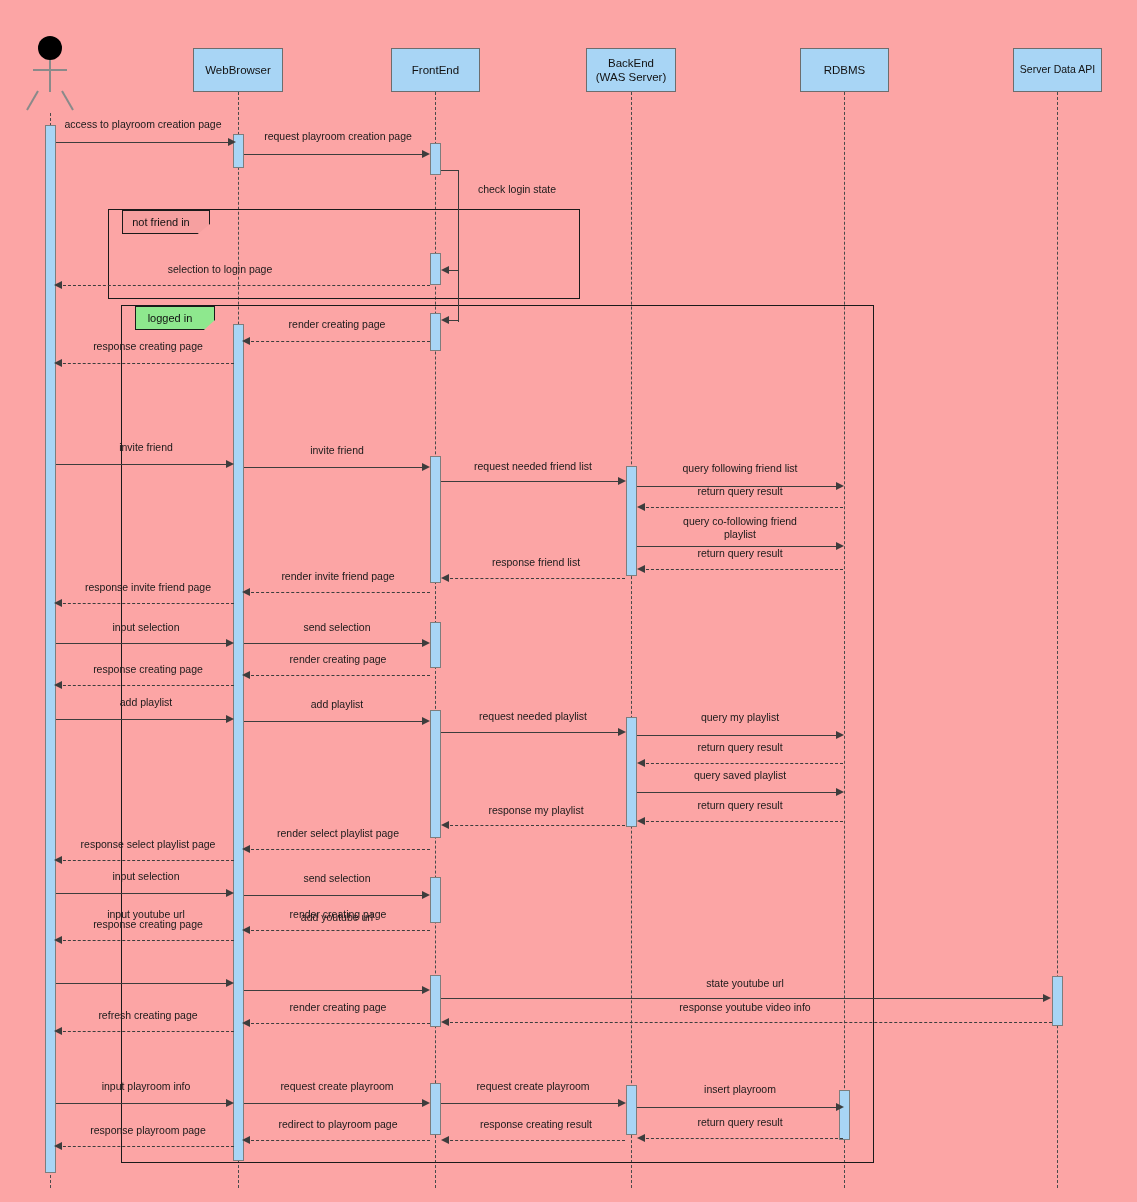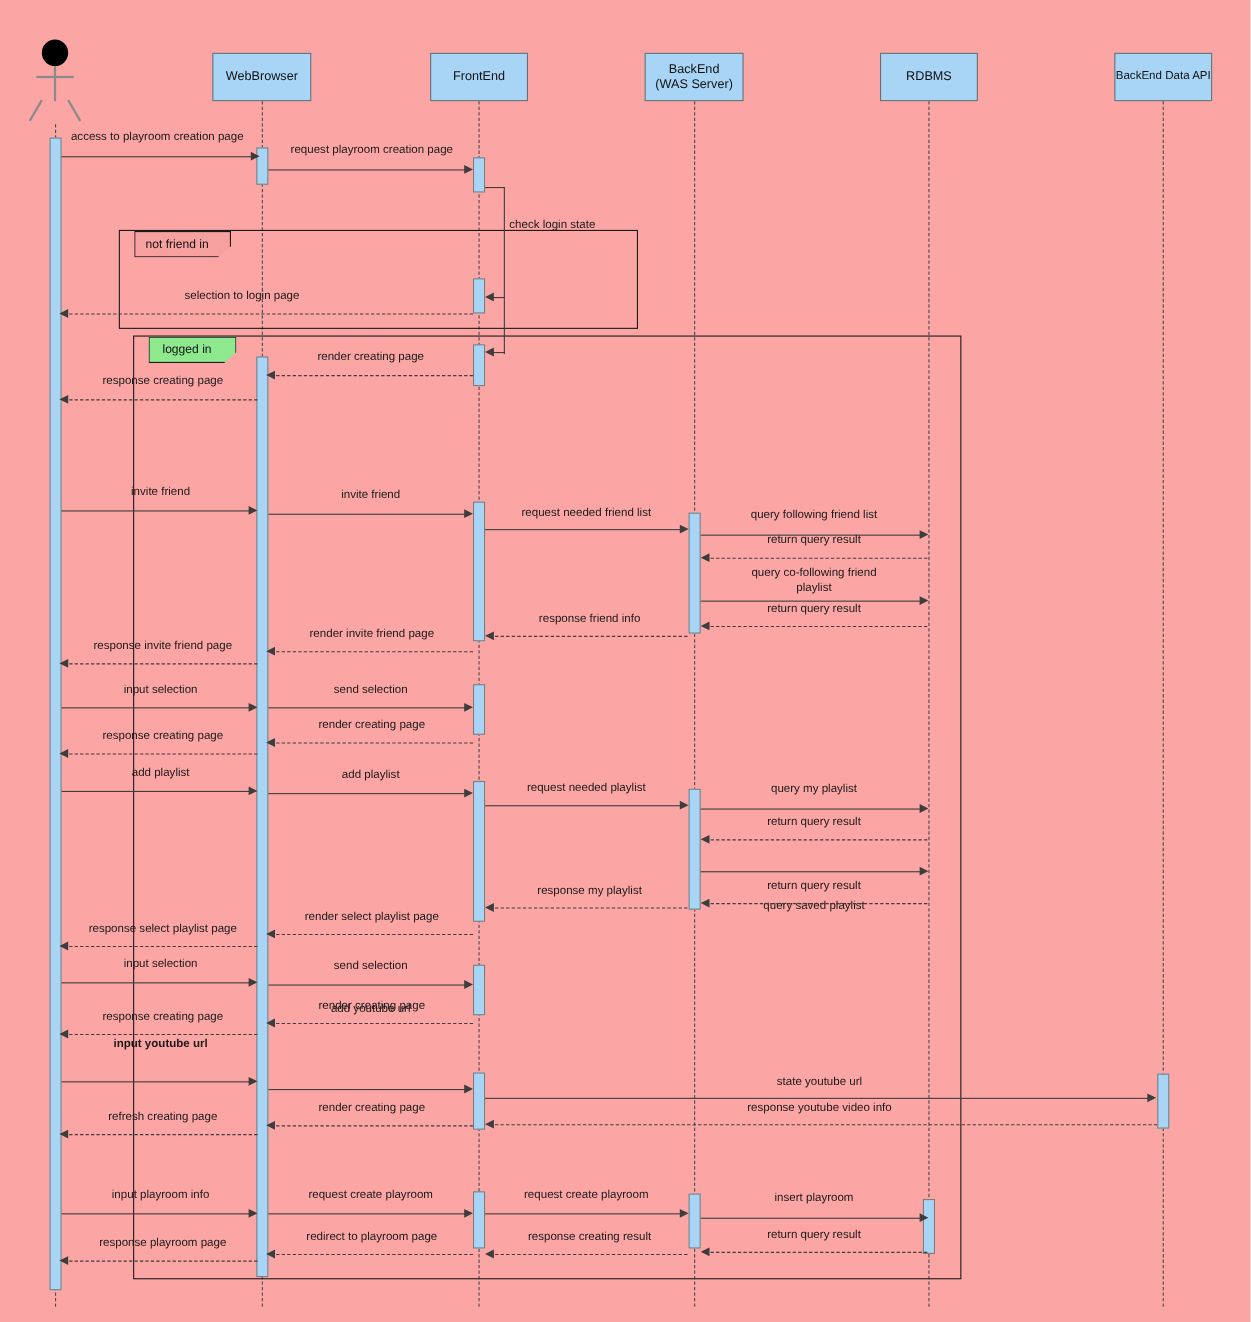--- a/index.html
+++ b/index.html
@@ -63,21 +63,21 @@
 
   <div class="participant" style="left:193px;top:48px;width:90px;height:44px;">WebBrowser</div>
 
   <div class="participant" style="left:391px;top:48px;width:89px;height:44px;">FrontEnd</div>
 
   <div class="participant" style="left:586px;top:48px;width:90px;height:44px;white-space:pre-line;">BackEnd
 (WAS Server)</div>
 
   <div class="participant" style="left:800px;top:48px;width:89px;height:44px;">RDBMS</div>
 
-  <div class="participant" style="left:1013px;top:48px;width:89px;height:44px;font-size:10.5px;">BackEnd Data API</div>
+  <div class="participant" style="left:1013px;top:48px;width:89px;height:44px;font-size:10.5px;">Server Data API</div>
 
   <div class="lifeline" style="left:50px;top:113px;height:1075px;"></div>
   <div class="lifeline" style="left:238px;top:92px;height:1096px;"></div>
   <div class="lifeline" style="left:435px;top:92px;height:1096px;"></div>
   <div class="lifeline" style="left:631px;top:92px;height:1096px;"></div>
   <div class="lifeline" style="left:844px;top:92px;height:1096px;"></div>
   <div class="lifeline" style="left:1057px;top:92px;height:1096px;"></div>
 
   <div class="frame" style="left:108px;top:209px;width:472px;height:90px;"></div>
   <div class="frame-label flabel-red" style="left:122px;top:210px;width:88px;height:24px;">not friend in</div>
@@ -113,21 +113,21 @@
   <div class="arrowR" style="left:228px;top:138px;"></div>
 
   <div class="lbl" style="left:248px;top:130px;width:180px;">request playroom creation page</div>
   <div class="msg solid" style="left:244px;top:154px;width:182px;"></div>
   <div class="arrowR" style="left:422px;top:150px;"></div>
 
   <div class="selfseg" style="left:441px;top:170px;width:18px;height:1.4px;"></div>
   <div class="selfseg" style="left:457.6px;top:170px;width:1.4px;height:102px;"></div>
   <div class="selfseg" style="left:447px;top:270px;width:12px;height:1.4px;"></div>
   <div class="arrowL" style="left:441px;top:266px;"></div>
-  <div class="lbl" style="left:463px;top:198px;width:108px;text-align:left;">check login state</div>
+  <div class="lbl" style="left:463px;top:183px;width:108px;text-align:center;">check login state</div>
 
   <div class="selfseg" style="left:457.6px;top:272px;width:1.4px;height:50px;"></div>
   <div class="selfseg" style="left:447px;top:320px;width:12px;height:1.4px;"></div>
   <div class="arrowL" style="left:441px;top:316px;"></div>
 
   <div class="lbl" style="left:130px;top:263px;width:180px;">selection to login page</div>
   <div class="msg dashed" style="left:58px;top:285px;width:372px;"></div>
   <div class="arrowL" style="left:54px;top:281px;"></div>
 
   <div class="lbl" style="left:252px;top:318px;width:170px;">render creating page</div>
@@ -160,21 +160,21 @@
 
   <div class="lbl" style="left:640px;top:515px;width:200px;">query co-following friend
 playlist</div>
   <div class="msg solid" style="left:637px;top:546px;width:204px;"></div>
   <div class="arrowR" style="left:836px;top:542px;"></div>
 
   <div class="lbl" style="left:640px;top:547px;width:200px;">return query result</div>
   <div class="msg dashed" style="left:641px;top:569px;width:202px;"></div>
   <div class="arrowL" style="left:637px;top:565px;"></div>
 
-  <div class="lbl" style="left:448px;top:556px;width:176px;">response  friend info</div>
+  <div class="lbl" style="left:448px;top:556px;width:176px;">response  friend list</div>
   <div class="msg dashed" style="left:445px;top:578px;width:180px;"></div>
   <div class="arrowL" style="left:441px;top:574px;"></div>
 
   <div class="lbl" style="left:250px;top:570px;width:176px;">render invite friend page</div>
   <div class="msg dashed" style="left:246px;top:592px;width:184px;"></div>
   <div class="arrowL" style="left:242px;top:588px;"></div>
 
   <div class="lbl" style="left:58px;top:581px;width:180px;">response invite friend page</div>
   <div class="msg dashed" style="left:58px;top:603px;width:176px;"></div>
   <div class="arrowL" style="left:54px;top:599px;"></div>
@@ -208,21 +208,21 @@
   <div class="arrowR" style="left:618px;top:728px;"></div>
 
   <div class="lbl" style="left:640px;top:711px;width:200px;">query my playlist</div>
   <div class="msg solid" style="left:637px;top:735px;width:204px;"></div>
   <div class="arrowR" style="left:836px;top:731px;"></div>
 
   <div class="lbl" style="left:640px;top:741px;width:200px;">return query result</div>
   <div class="msg dashed" style="left:641px;top:763px;width:202px;"></div>
   <div class="arrowL" style="left:637px;top:759px;"></div>
 
-  <div class="lbl" style="left:640px;top:769px;width:200px;margin-top:48px;">query saved playlist</div>
+  <div class="lbl" style="left:640px;top:769px;width:200px;">query saved playlist</div>
   <div class="msg solid" style="left:637px;top:792px;width:204px;"></div>
   <div class="arrowR" style="left:836px;top:788px;"></div>
 
   <div class="lbl" style="left:640px;top:799px;width:200px;">return query result</div>
   <div class="msg dashed" style="left:641px;top:821px;width:202px;"></div>
   <div class="arrowL" style="left:637px;top:817px;"></div>
 
   <div class="lbl" style="left:448px;top:804px;width:176px;">response my playlist</div>
   <div class="msg dashed" style="left:445px;top:825px;width:180px;"></div>
   <div class="arrowL" style="left:441px;top:821px;"></div>
@@ -244,21 +244,21 @@
   <div class="arrowR" style="left:422px;top:891px;"></div>
 
   <div class="lbl" style="left:250px;top:908px;width:176px;">render creating page</div>
   <div class="msg dashed" style="left:246px;top:930px;width:184px;"></div>
   <div class="arrowL" style="left:242px;top:926px;"></div>
 
   <div class="lbl" style="left:60px;top:918px;width:176px;">response creating page</div>
   <div class="msg dashed" style="left:58px;top:940px;width:176px;"></div>
   <div class="arrowL" style="left:54px;top:936px;"></div>
 
-  <div class="lbl" style="left:58px;top:943px;width:176px;font-weight:bold;">input youtube url</div>
+  <div class="lbl" style="left:58px;top:908px;width:176px;">input youtube url</div>
   <div class="msg solid" style="left:56px;top:983px;width:176px;"></div>
   <div class="arrowR" style="left:226px;top:979px;"></div>
 
   <div class="lbl" style="left:246px;top:911px;width:182px;">add youtube url</div>
   <div class="msg solid" style="left:244px;top:990px;width:182px;"></div>
   <div class="arrowR" style="left:422px;top:986px;"></div>
 
   <div class="lbl" style="left:630px;top:977px;width:230px;">state youtube url</div>
   <div class="msg solid" style="left:441px;top:998px;width:605px;"></div>
   <div class="arrowR" style="left:1043px;top:994px;"></div>

